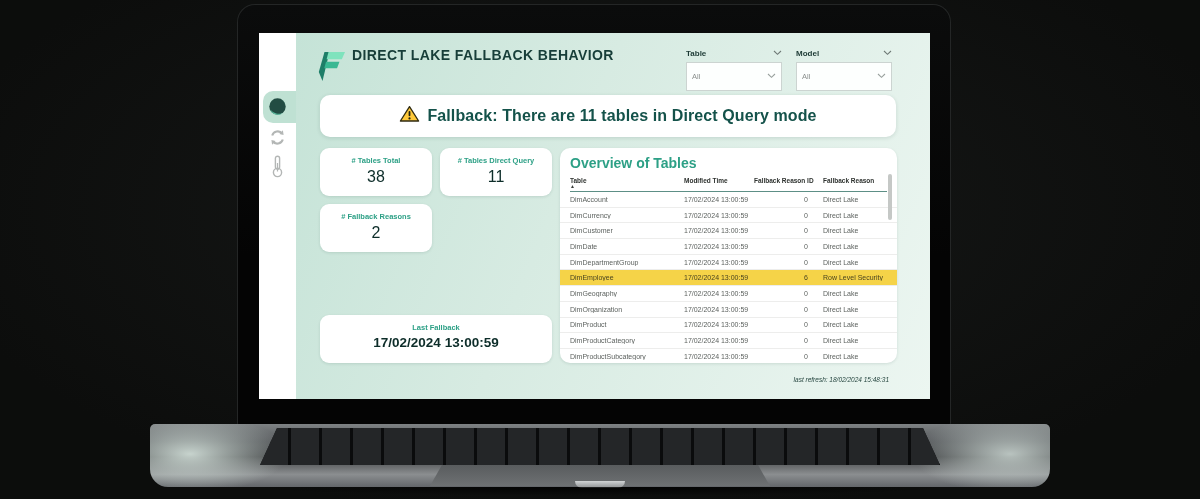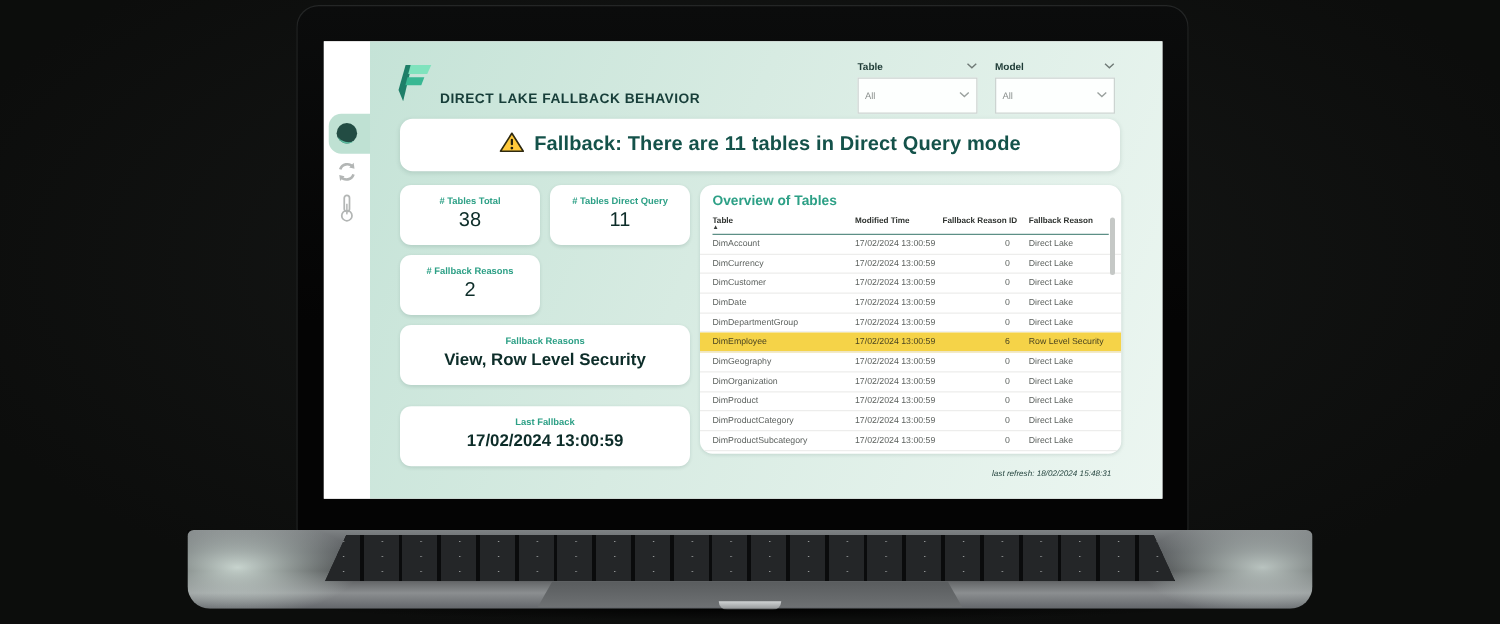--- a/index.html
+++ b/index.html
@@ -35,48 +35,48 @@
     background:radial-gradient(ellipse 50% 100% at 50% 0,rgba(0,0,0,.85),rgba(0,0,0,0) 75%);}
   
   .pbi-sidebar{flex:0 0 37px;background:#ffffff;position:relative;}
   .side-active-pill{position:absolute;left:4px;top:58px;width:33px;height:32px;background:#bfe1d3;border-radius:10px 0 0 10px;}
   .side-icon{position:absolute;left:0;width:37px;display:flex;justify-content:center;}
   .si-1{top:64px;} .si-2{top:96px;} .si-3{top:122px;}
   
   .pbi-canvas{flex:1;position:relative;
     background:linear-gradient(112deg,#c5e3d7 0%,#d7ebe2 42%,#ecf6f1 100%);}
   .logo{position:absolute;left:22px;top:17px;}
-  .page-title{position:absolute;left:56px;top:40px;font-size:11px;font-weight:bold;
+  .page-title{position:absolute;left:56px;top:14px;font-size:14px;font-weight:bold;
     color:#173e39;letter-spacing:.4px;white-space:nowrap;}
   .slicer{position:absolute;top:16px;width:96px;}
   .slicer-1{left:390px;} .slicer-2{left:500px;}
   .slicer-head{display:flex;justify-content:space-between;align-items:center;
     font-size:8px;font-weight:bold;color:#1d3a35;}
   .slicer-box{margin-top:4px;height:29px;background:#fdfffe;border:1px solid #ccd4d1;
     display:flex;align-items:center;justify-content:space-between;padding:0 5px;
     font-size:7.5px;color:#8b908e;box-sizing:border-box;}
   .banner{position:absolute;left:24px;top:62px;width:576px;height:42px;background:#fff;
     border-radius:10px;box-shadow:0 1px 4px rgba(18,60,50,.14);
     display:flex;align-items:center;justify-content:center;gap:7px;}
   .banner-text{font-size:16px;font-weight:bold;color:#14524a;letter-spacing:.1px;white-space:nowrap;}
   .kpis{position:absolute;left:24px;top:115px;width:232px;display:grid;
     grid-template-columns:112px 112px;gap:8px;}
   .card{background:#fff;border-radius:9px;box-shadow:0 1px 3px rgba(18,60,50,.12);
     text-align:center;box-sizing:border-box;}
   .kpi{height:48px;padding-top:8px;}
   .kpi-label{font-size:7.5px;font-weight:bold;color:#2da086;white-space:nowrap;}
   .kpi-value{font-size:16px;font-weight:normal;color:#0d2d29;margin-top:3px;}
   .wide-card{position:absolute;left:24px;width:232px;height:48px;padding-top:8px;}
-  .wc-1{top:227px;} .wc-2{top:292px;text-align:center;}
+  .wc-1{top:227px;} .wc-2{top:282px;text-align:center;}
   .wide-value{font-size:13.5px;font-weight:bold;color:#0d2d29;margin-top:3px;white-space:nowrap;}
   
   .table-card{position:absolute;left:264px;top:115px;width:337px;height:215px;background:#fff;
     border-radius:10px;box-shadow:0 1px 3px rgba(18,60,50,.12);
     padding:7px 10px 0 10px;box-sizing:border-box;overflow:hidden;}
-  .table-title{font-size:11px;font-weight:bold;color:#2da086;}
+  .table-title{font-size:14px;font-weight:bold;color:#2da086;}
   .thead{display:grid;grid-template-columns:114px 70px 66px 1fr;margin-top:6px;
     padding-bottom:3px;border-bottom:1px solid #5d8f86;
     font-size:6.5px;font-weight:bold;color:#2e322f;}
   .th{white-space:nowrap;overflow:hidden;}
   .th-num{text-align:right;padding-right:12px;}
   .th-reason{padding-left:3px;}
   .sort-arrow{display:block;font-size:5px;line-height:4px;color:#3a3e3b;}
   .tbody{margin:0 -10px;}
   .trow{display:grid;grid-template-columns:114px 70px 66px 1fr;align-items:center;
     height:14.7px;padding:0 10px;box-sizing:content-box;
@@ -197,24 +197,20 @@
           <div class="card kpi">
             <div class="kpi-label"># Tables Direct Query</div>
             <div class="kpi-value">11</div>
           </div>
           <div class="card kpi">
             <div class="kpi-label"># Fallback Reasons</div>
             <div class="kpi-value">2</div>
           </div>
         </div>
 
-        <div class="card wide-card wc-1">
-          <div class="kpi-label">Fallback Reasons</div>
-          <div class="wide-value">View, Row Level Security</div>
-        </div>
         <div class="card wide-card wc-2">
           <div class="kpi-label">Last Fallback</div>
           <div class="wide-value">17/02/2024 13:00:59</div>
         </div>
 
         <div class="table-card">
           <div class="table-title">Overview of Tables</div>
           <div class="thead">
             <div class="th">
               <span>Table</span>

